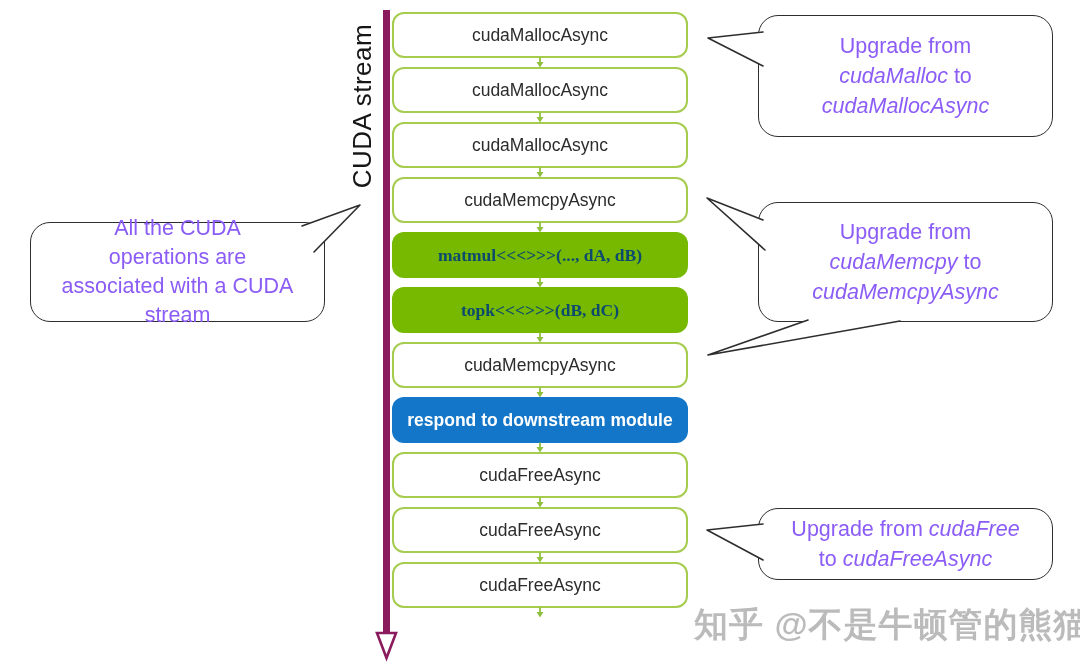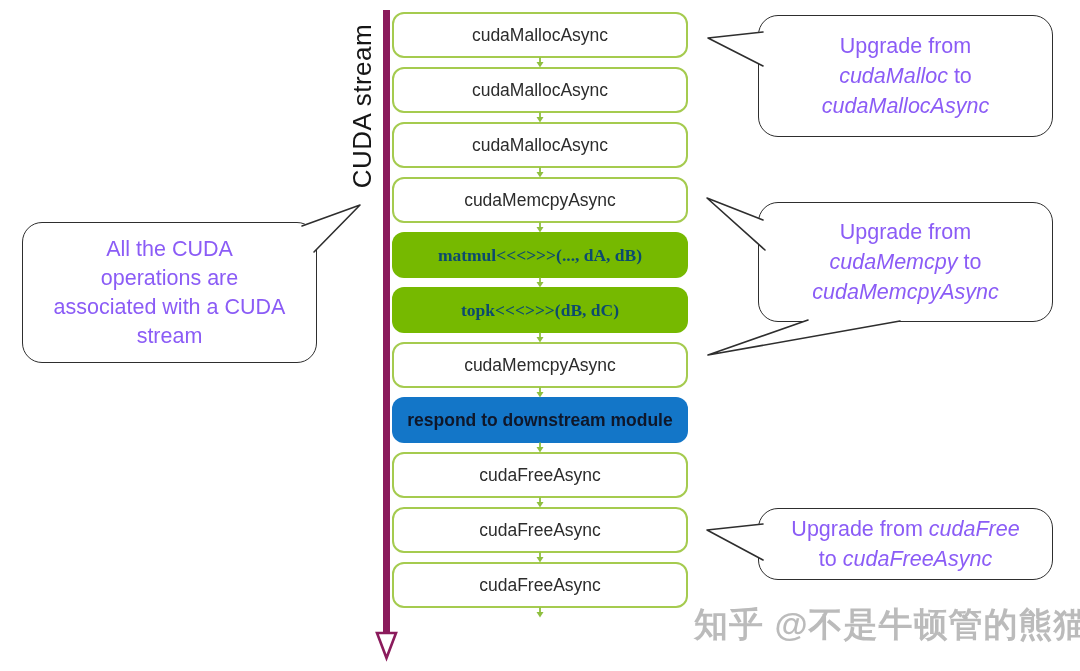--- a/index.html
+++ b/index.html
@@ -26,29 +26,29 @@
     position:absolute;left:392px;top:12px;width:296px;
     display:flex;flex-direction:column;gap:9px;z-index:1;
   }
   .fbox{
     box-sizing:border-box;width:296px;height:46px;background:#fff;
     border:2px solid var(--border-green);border-radius:12px;
     display:flex;align-items:center;justify-content:center;
     font-size:17.5px;color:#2c2c2c;white-space:nowrap;
   }
   .fbox.kernel{background:var(--green);border:none;color:#0c4a6e;font-weight:bold;font-family:Liberation Serif, serif;}
-  .fbox.action{background:var(--blue);border:none;color:#0f172a;font-weight:bold;}
+  .fbox.action{background:var(--blue);border:none;color:#ffffff;font-weight:bold;}
   
   .bubble{
     position:absolute;background:#fff;border:1.6px solid #2e2e2e;border-radius:20px;
     display:flex;align-items:center;justify-content:center;text-align:center;
     font-size:21.5px;line-height:30px;color:#8b5cf6;z-index:2;box-sizing:border-box;
   }
   .bubble .code{font-weight:normal;font-style:italic;}
-  .bubble-left{left:22px;top:222px;width:295px;height:141px;line-height:29px;}
+  .bubble-left{left:30px;top:222px;width:295px;height:100px;line-height:29px;}
   .bubble-malloc{left:758px;top:15px;width:295px;height:122px;}
   .bubble-memcpy{left:758px;top:202px;width:295px;height:120px;}
   .bubble-free{left:758px;top:508px;width:295px;height:72px;}
   
   .overlay{position:absolute;left:0;top:0;z-index:5;pointer-events:none;}
   #stream-line{stroke:var(--purple);stroke-width:7;}
   #stream-head{fill:#ffffff;stroke:var(--purple);stroke-width:2.6;stroke-linejoin:miter;}
   #connectors line{stroke:var(--arrow-green);stroke-width:1.8;}
   #connectors polygon{fill:var(--arrow-green);}
   .tail{fill:#ffffff;stroke:#2e2e2e;stroke-width:1.6;stroke-linejoin:round;stroke-linecap:round;}

